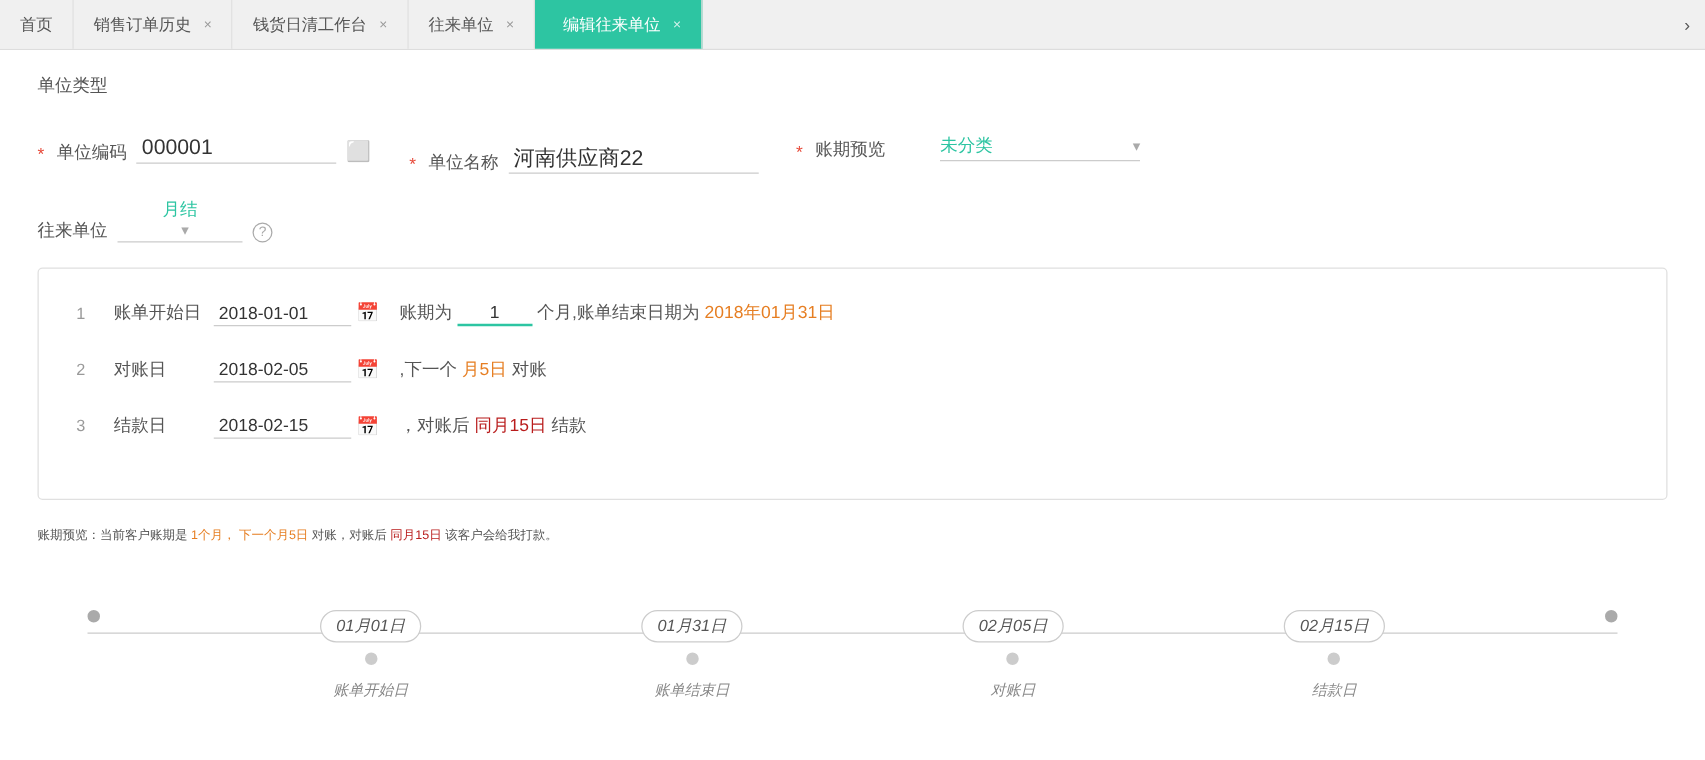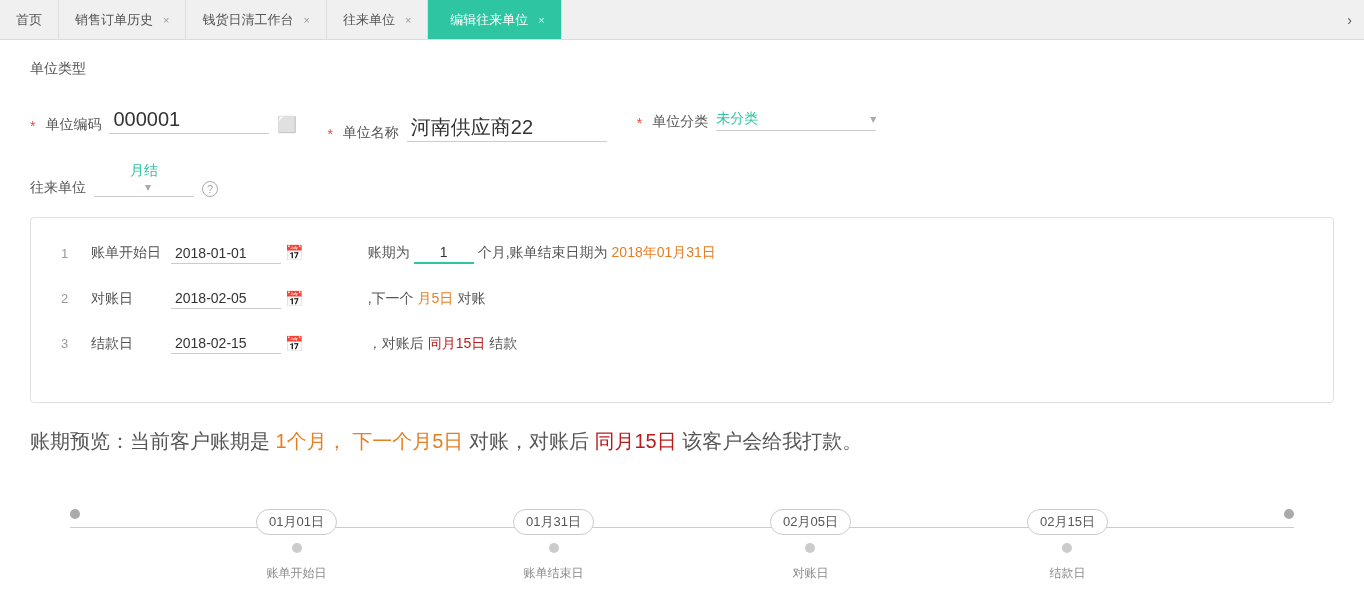--- a/index.html
+++ b/index.html
@@ -75,21 +75,21 @@
     }
     .required-star {
       color: #e74c3c;
       margin-right: 2px;
     }
     .form-input {
       border: none;
       border-bottom: 1px solid #ccc;
       outline: none;
       padding: 2px 4px;
-      font-size: 20px;
+      font-size: 17px;
       color: #333;
       width: 160px;
     }
     .input-icon {
       color: #aaa;
       cursor: pointer;
       font-size: 16px;
     }
     .dropdown-wrapper {
       display: flex;
@@ -198,42 +198,41 @@
       font-size: 15px;
       margin-left: 4px;
       margin-right: 16px;
     }
     .row-desc {
       color: #555;
       font-size: 14px;
       display: flex;
       align-items: center;
       gap: 4px;
-      margin-left: 48px;
     }
     .highlight-orange {
       color: #e67e22;
     }
     .highlight-teal {
       color: #b91c1c;
     }
     .num-input {
       border: none;
       border-bottom: 2px solid #2dc5a2;
       outline: none;
       padding: 2px 4px;
       font-size: 14px;
       color: #333;
       width: 60px;
       text-align: center;
     }
 
     
     .preview-text {
-      font-size: 20px;
+      font-size: 10px;
       color: #555;
       margin-bottom: 30px;
       line-height: 1.8;
     }
     .timeline-node {
       display: flex;
       flex-direction: column;
       align-items: center;
       gap: 8px;
     }
@@ -299,22 +298,22 @@
       <input type="text" class="form-input" value="000001" style="">
       <span class="input-icon">⬜</span>
     </div>
     <div class="form-field">
       <span class="required-star">*</span>
       <span class="form-label">单位名称</span>
       <input type="text" class="form-input" value="河南供应商22" style="width: 200px; margin-top: 16px;">
     </div>
     <div class="form-field">
       <span class="required-star">*</span>
-      <span class="form-label">单位分类</span>
-      <div class="dropdown-wrapper" style="min-width:160px;">
+      <span class="form-label">账期预览</span>
+      <div class="dropdown-wrapper" style="min-width:160px;margin-left:36px;">
         <span class="dropdown-value">未分类</span>
         <span class="dropdown-arrow">▾</span>
       </div>
     </div>
   </div>
 
   <div class="form-row">
     <div class="form-field">
       <span class="form-label">往来单位</span>
       <div class="dropdown-wrapper" style="min-width:100px;flex-direction:column;">
@@ -369,21 +368,21 @@
   <div class="preview-text">
     <span>账期预览：当前客户账期是</span>
     <span class="highlight-orange">1个月，</span>
     <span class="highlight-orange">下一个月5日</span>
     <span>对账，对账后</span>
     <span class="highlight-teal">同月15日</span>
     <span>该客户会给我打款。</span>
   </div>
 
   <div class="timeline-wrapper">
-    <div style="position:relative; display:flex; align-items:center; padding: 0 40px;">
+    <div style="position:relative; display:flex; align-items:center; padding: 0 40px; font-style: italic;">
 
       <div style="position:absolute; top:18px; left:40px; right:40px; height:1px; background:#ccc; z-index:0;"></div>
 
       <div style="display:flex; justify-content:space-between; width:100%; position:relative; z-index:1;">
 
         <div class="timeline-node">
           <div style="width:10px;height:10px;border-radius:50%;background:#aaa;border:2px solid #aaa;"></div>
         </div>
 
         <div class="timeline-node">

